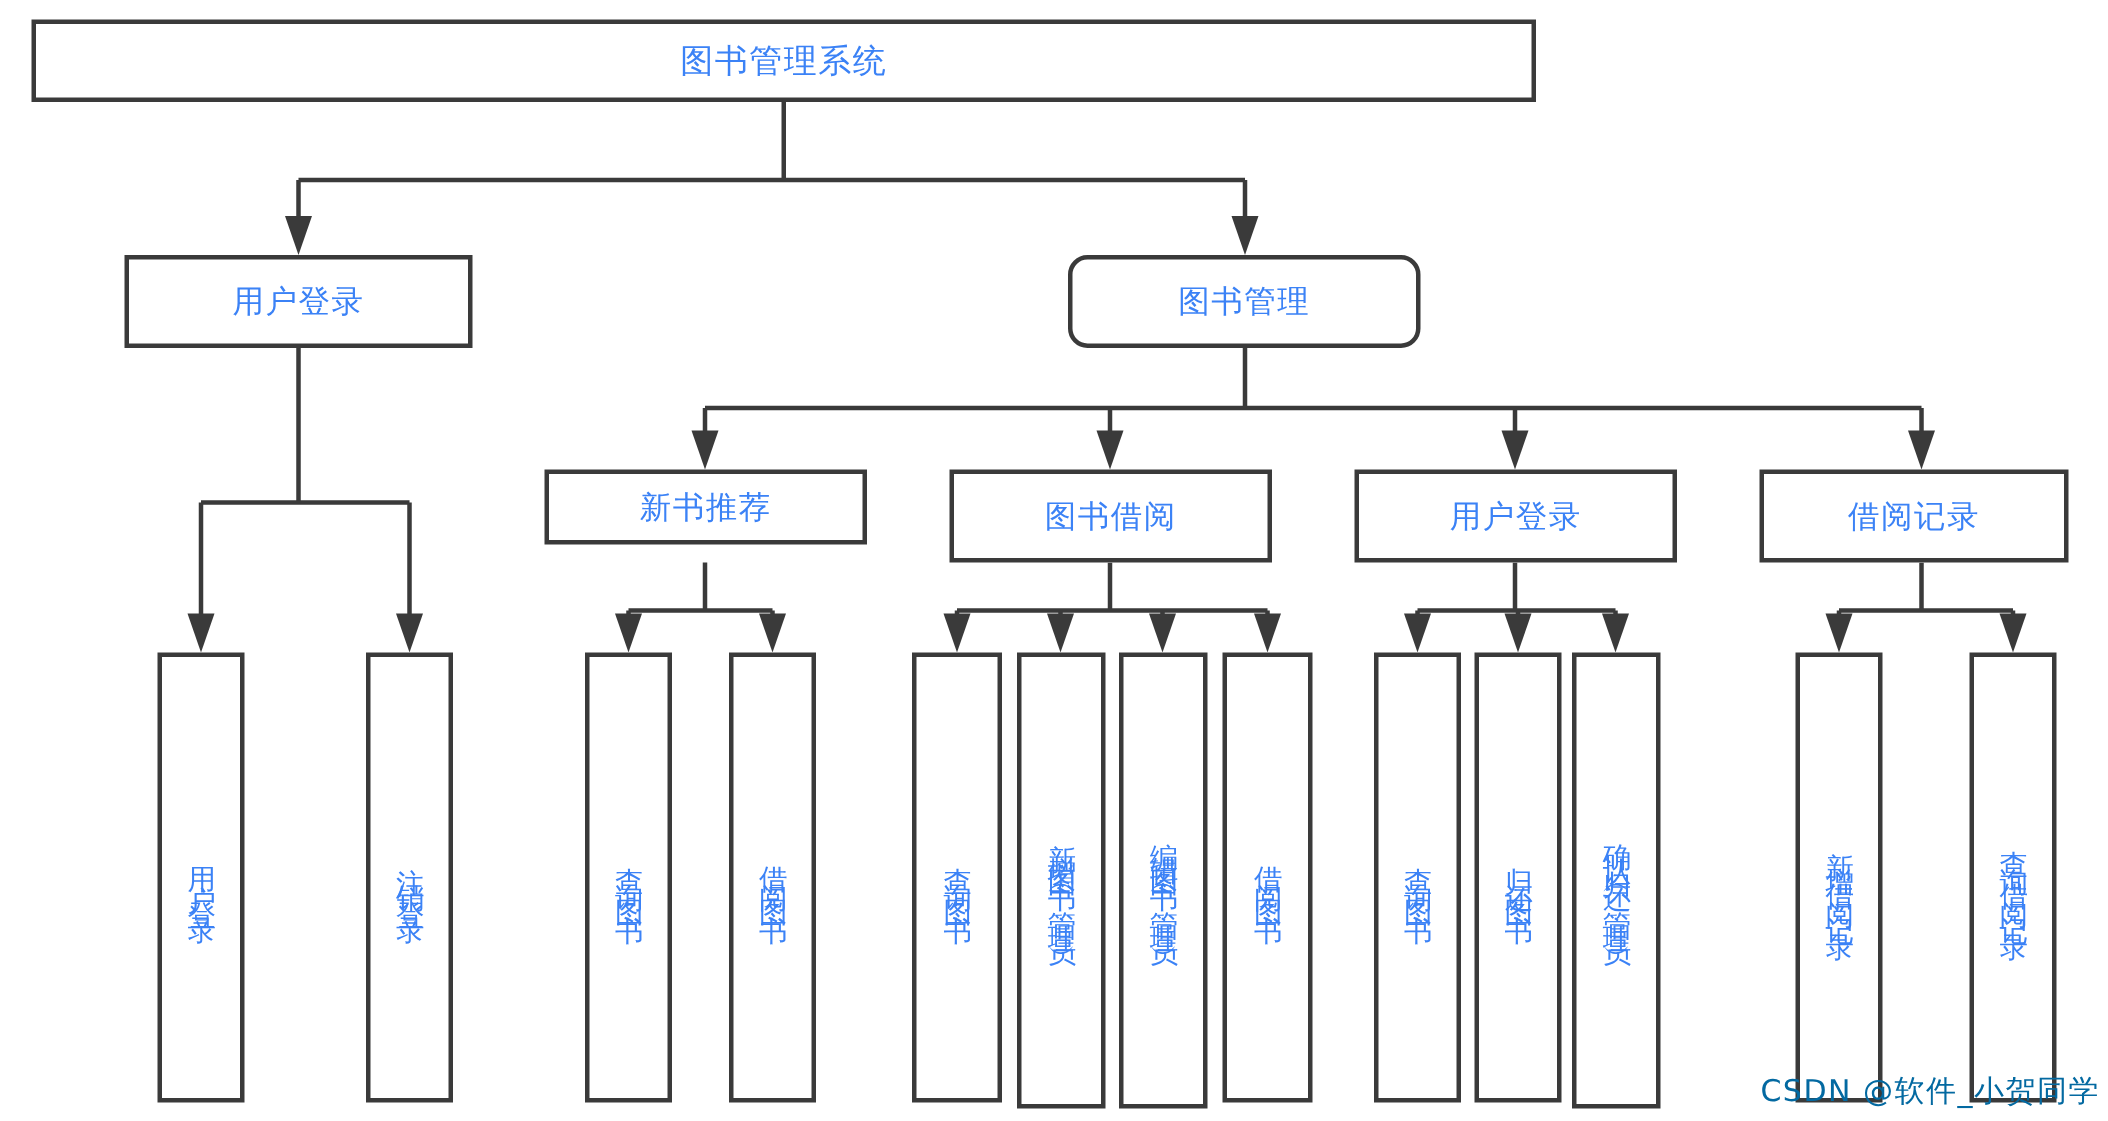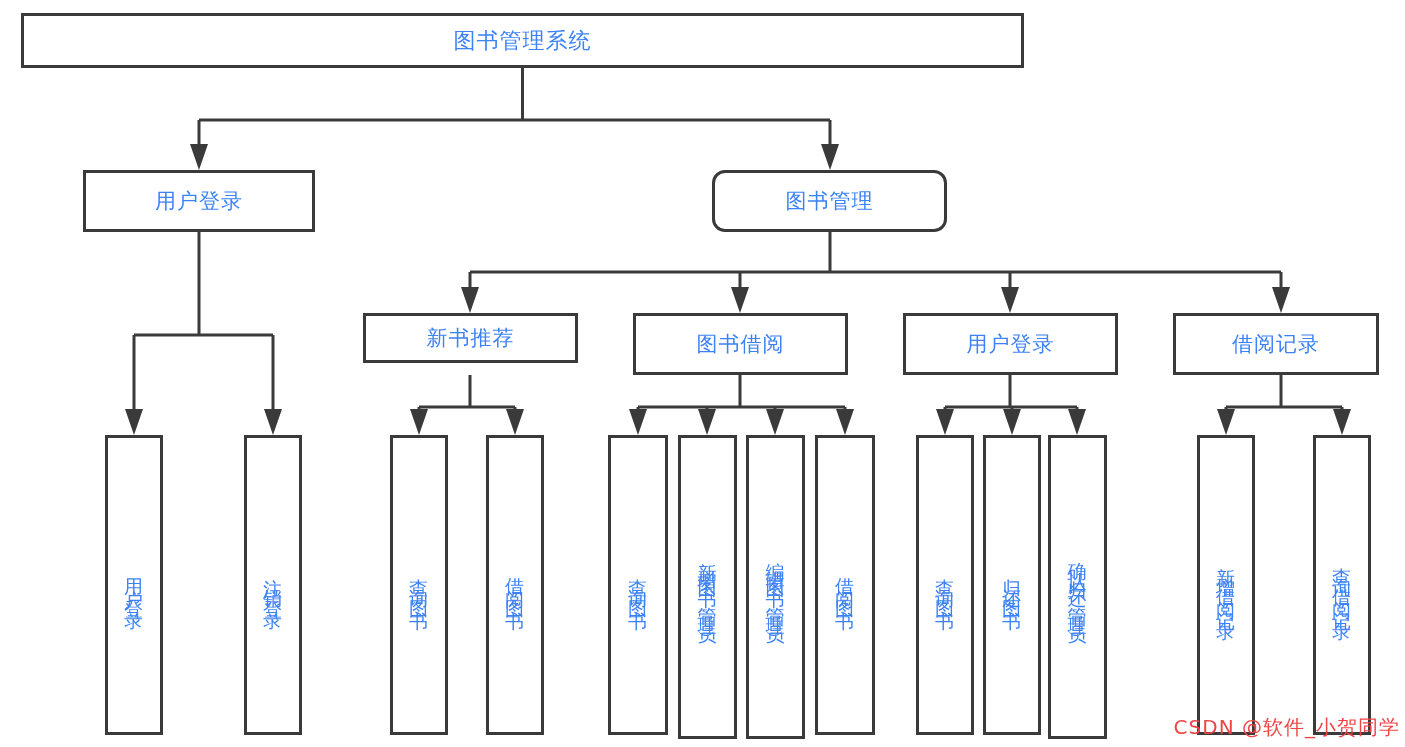--- a/index.html
+++ b/index.html
@@ -46,21 +46,21 @@
     line-height: 1;
   }
   .vbox.dense {
     letter-spacing: 9px;
   }
   .watermark {
     position: absolute;
     right: 5px;
     top: 714px;
     font-size: 20px;
-    color: #ef4444;
+    color: #0369a1;
     letter-spacing: 1px;
     white-space: nowrap;
     z-index: 5;
   }
 </style>
 </head>
 <body>
 
 <div class="canvas">
 

